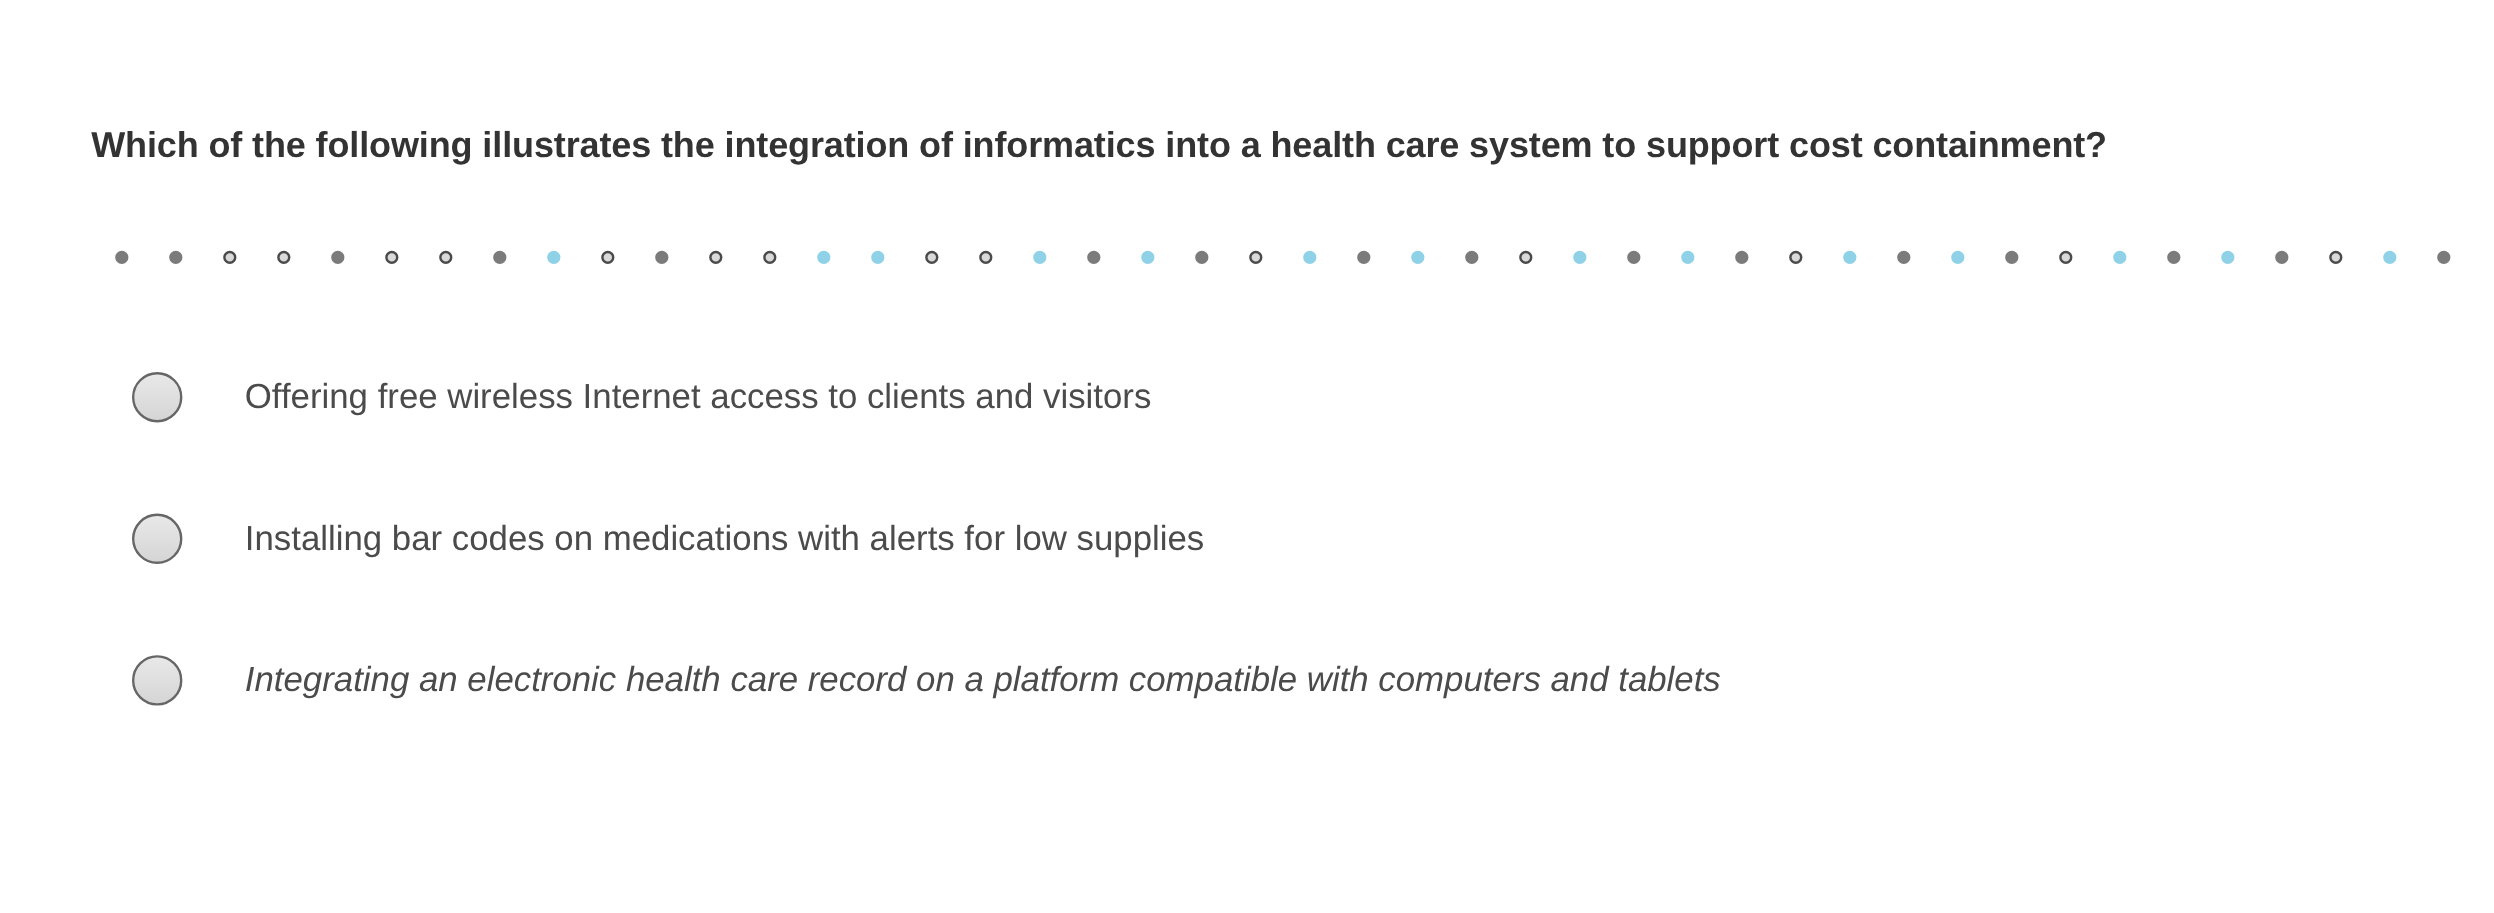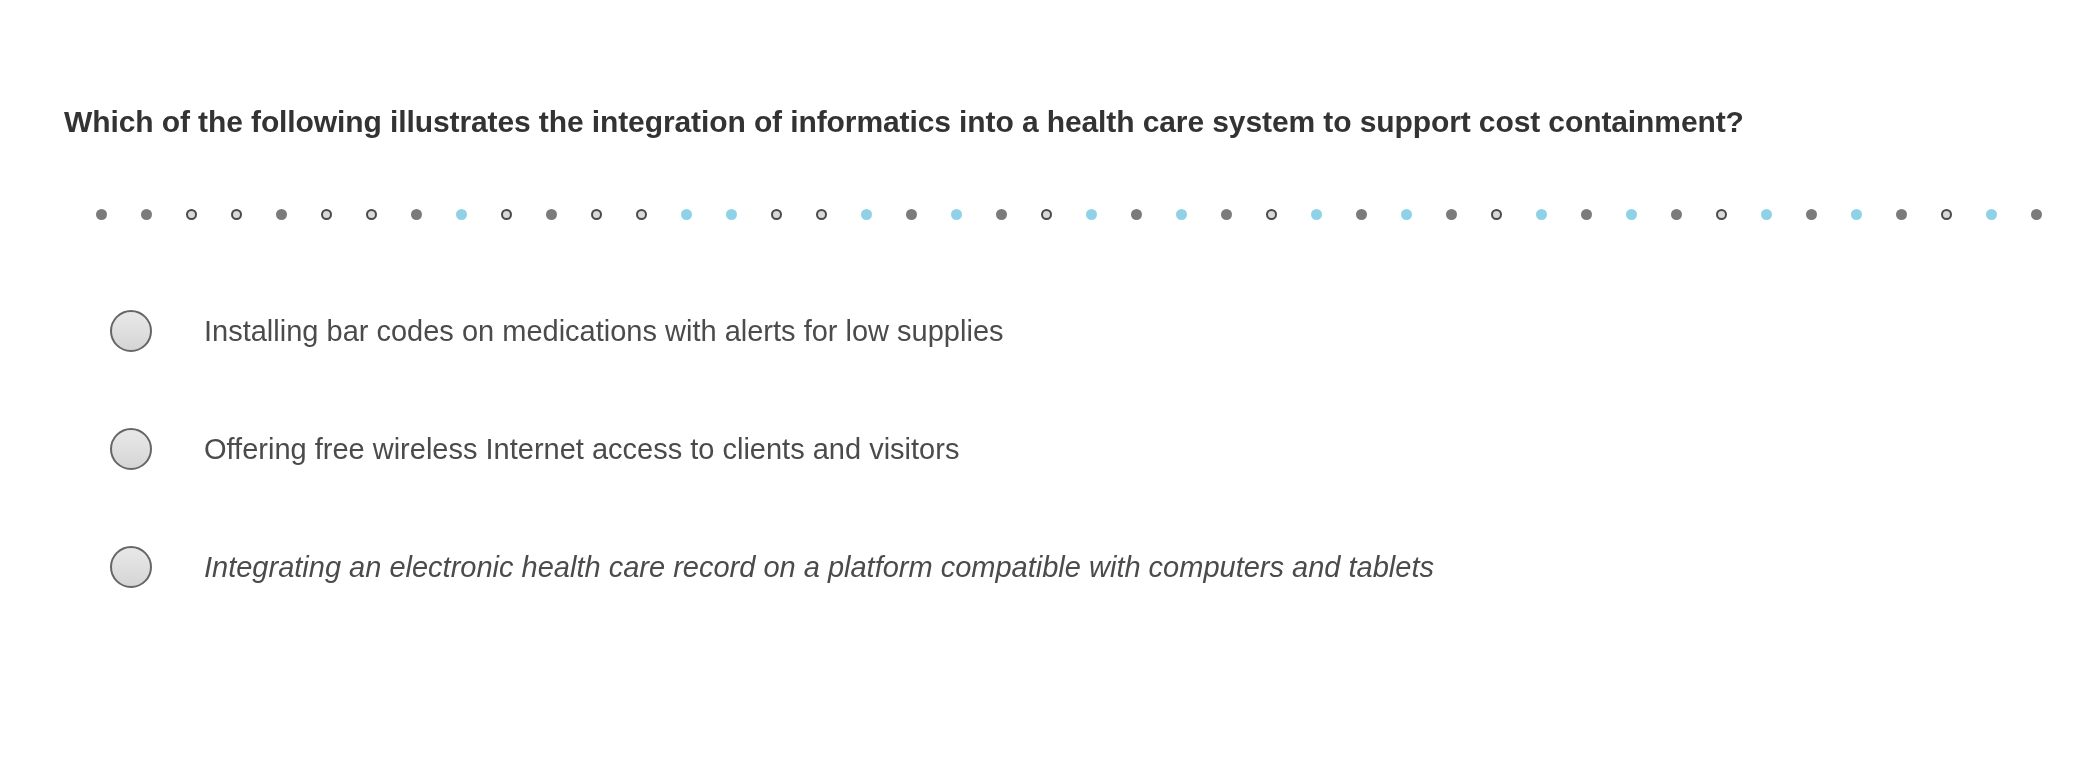--- a/index.html
+++ b/index.html
@@ -20,21 +20,21 @@
     position: relative;
     width: 2078px;
     height: 761px;
     background: #ffffff;
     box-sizing: border-box;
   }
 
   
   .question-prompt {
     position: absolute;
-    left: 64px;
+    left: 76px;
     top: 102px;
     right: 80px;
     font-size: 30px;
     font-weight: bold;
     line-height: 1.3;
     color: #333333;
     letter-spacing: -0.1px;
     white-space: nowrap;
   }
 
@@ -156,26 +156,26 @@
       <span class="divider-dot solid-gray"></span>
       <span class="divider-dot ring-gray"></span>
       <span class="divider-dot solid-blue"></span>
       <span class="divider-dot solid-gray"></span>
     </div>
 
   <div class="options">
 
     <div class="option-row">
       <span class="radio-button"></span>
-      <span class="option-label">Installing bar codes on medications with alerts for low supplies</span>
+      <span class="option-label">Offering free wireless Internet access to clients and visitors</span>
     </div>
 
     <div class="option-row">
       <span class="radio-button"></span>
-      <span class="option-label">Offering free wireless Internet access to clients and visitors</span>
+      <span class="option-label">Installing bar codes on medications with alerts for low supplies</span>
     </div>
 
     <div class="option-row">
       <span class="radio-button"></span>
       <span class="option-label">Integrating an electronic health care record on a platform compatible with computers and tablets</span>
     </div>
 
   </div>
 
 </div>

